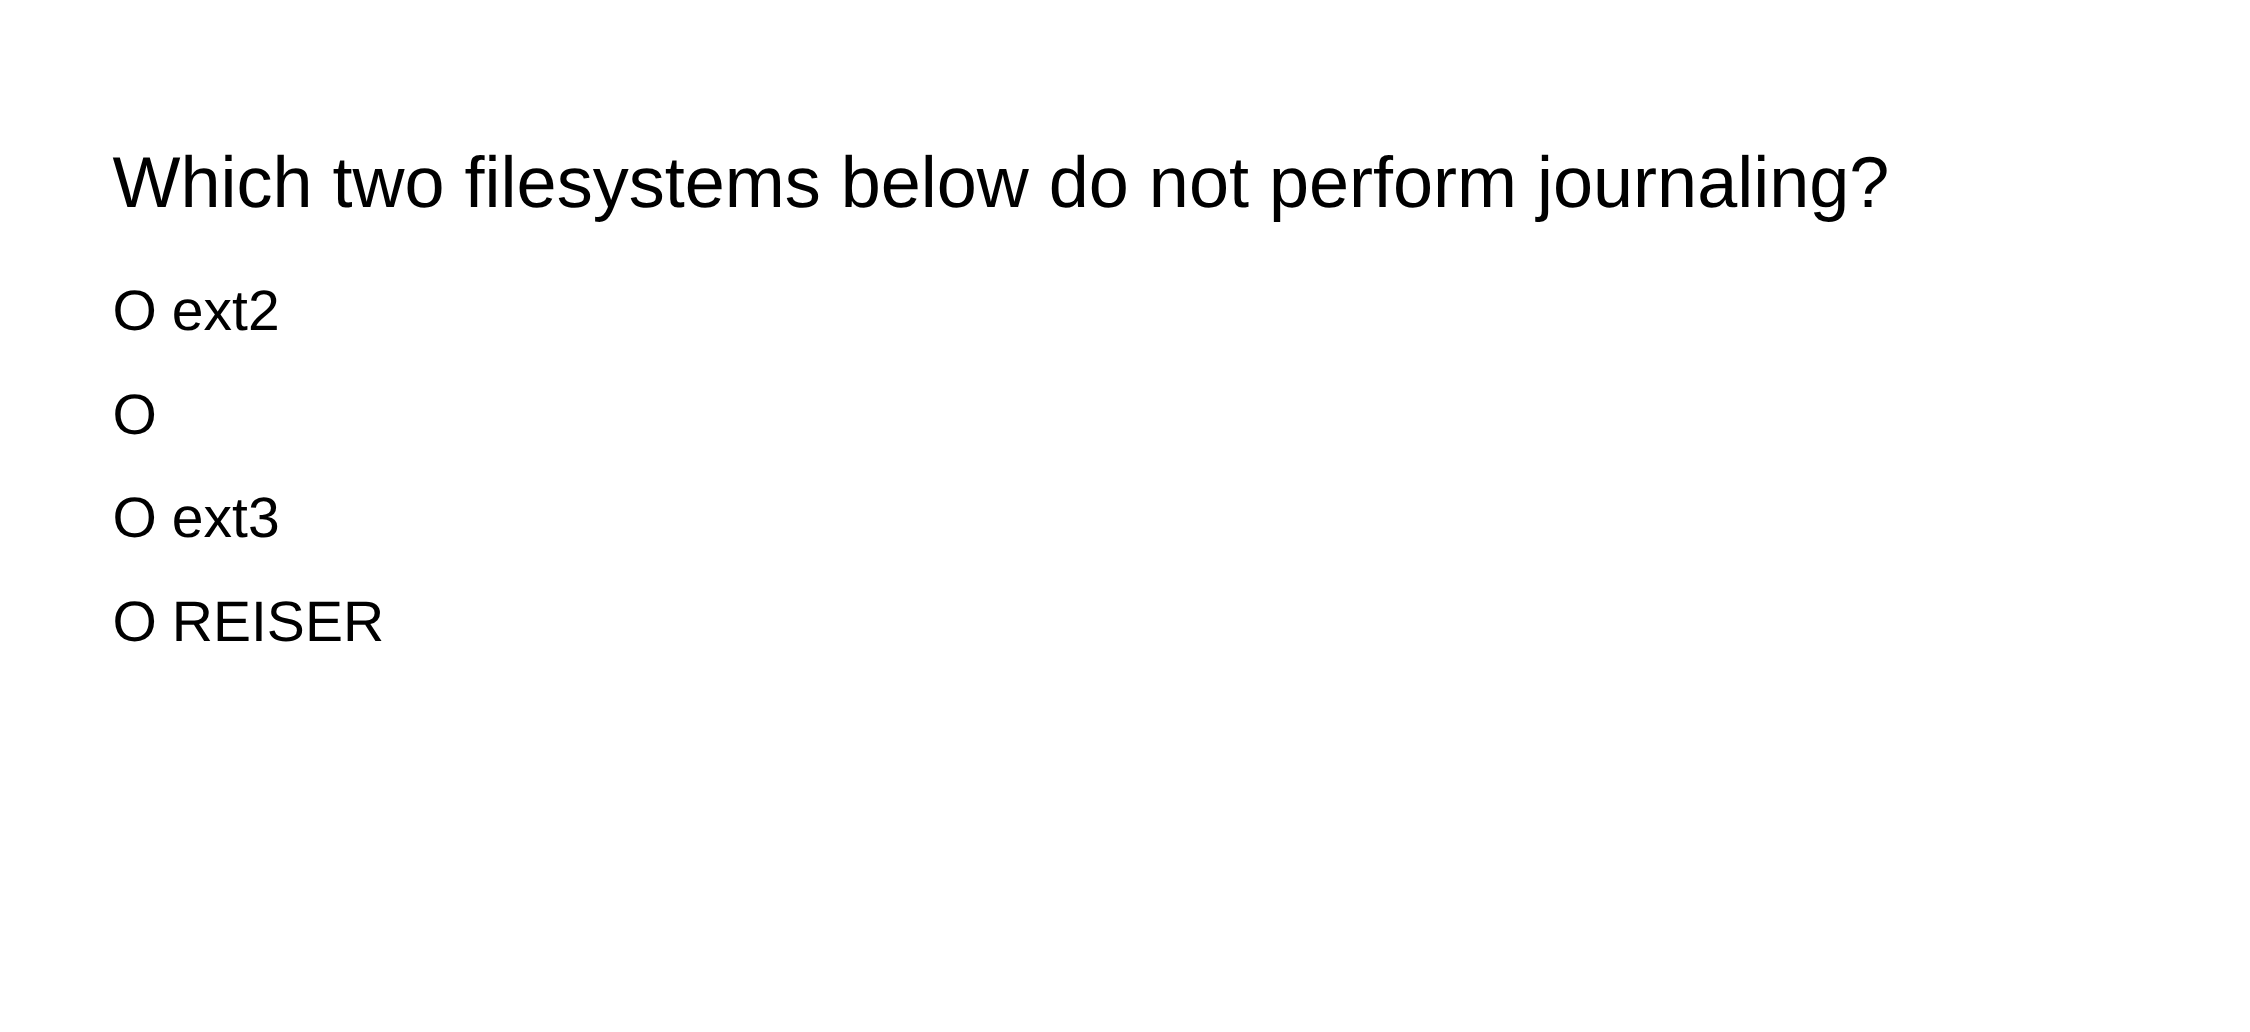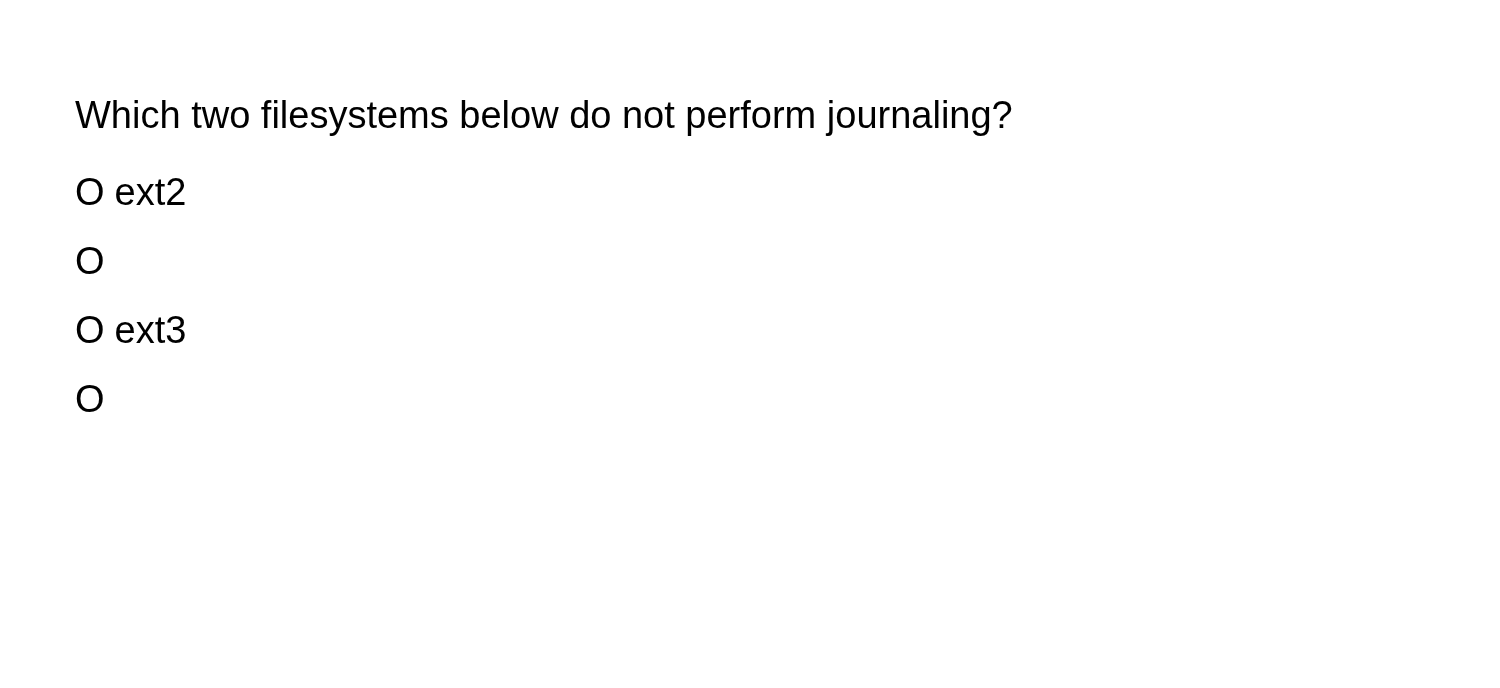--- a/index.html
+++ b/index.html
@@ -8,21 +8,21 @@
       box-sizing: border-box;
     }
     body {
       width: 1500px;
       height: 688px;
       background: #ffffff;
       font-family: -apple-system, BlinkMacSystemFont, "Segoe UI", Helvetica, Arial, sans-serif;
       padding: 85px 75px;
     }
     .question-text {
-      font-size: 38px;
+      font-size: 48px;
       line-height: 1.6;
       color: #000000;
       font-weight: 400;
       margin-bottom: 20px;
     }
     .options-list {
       display: flex;
       flex-direction: column;
       gap: 16px;
     }
@@ -51,14 +51,15 @@
   </div>
   <div class="option-item">
     <span class="option-marker">O</span>
   </div>
   <div class="option-item">
     <span class="option-marker">O</span>
     <span>ext3</span>
   </div>
   <div class="option-item">
     <span class="option-marker">O</span>
+    <span>REISER</span>
   </div>
 </div>
 
 </body></html>

